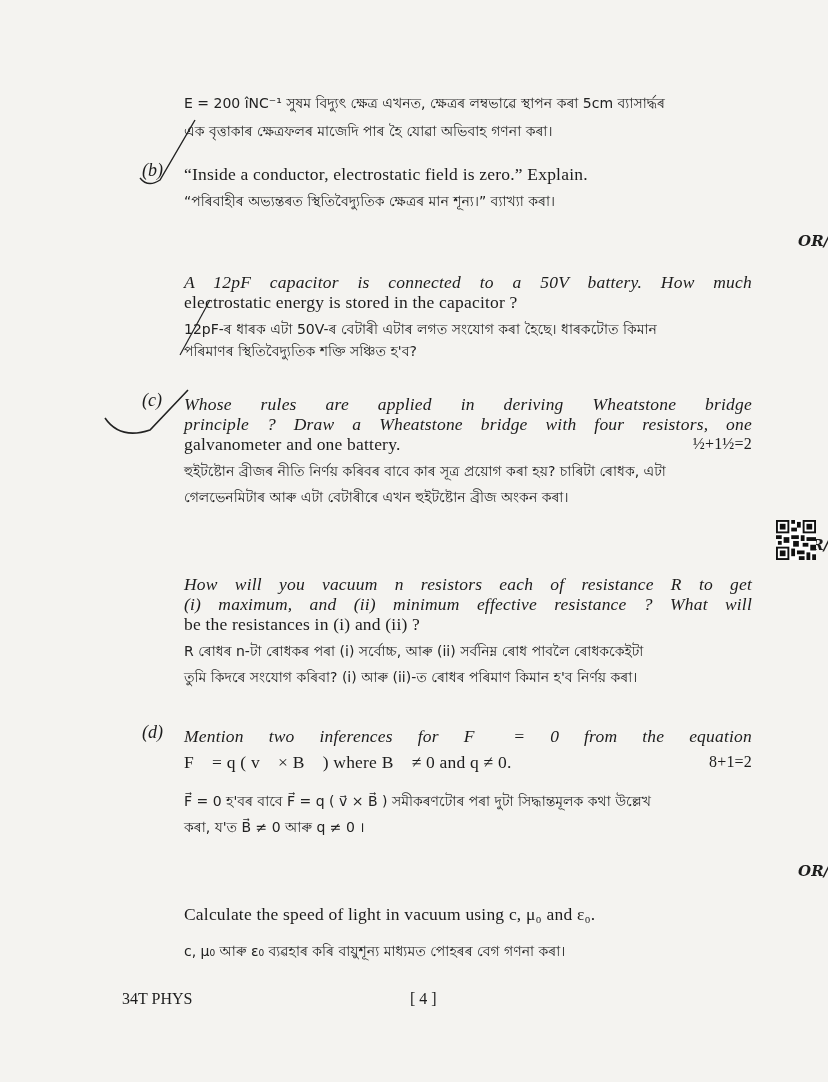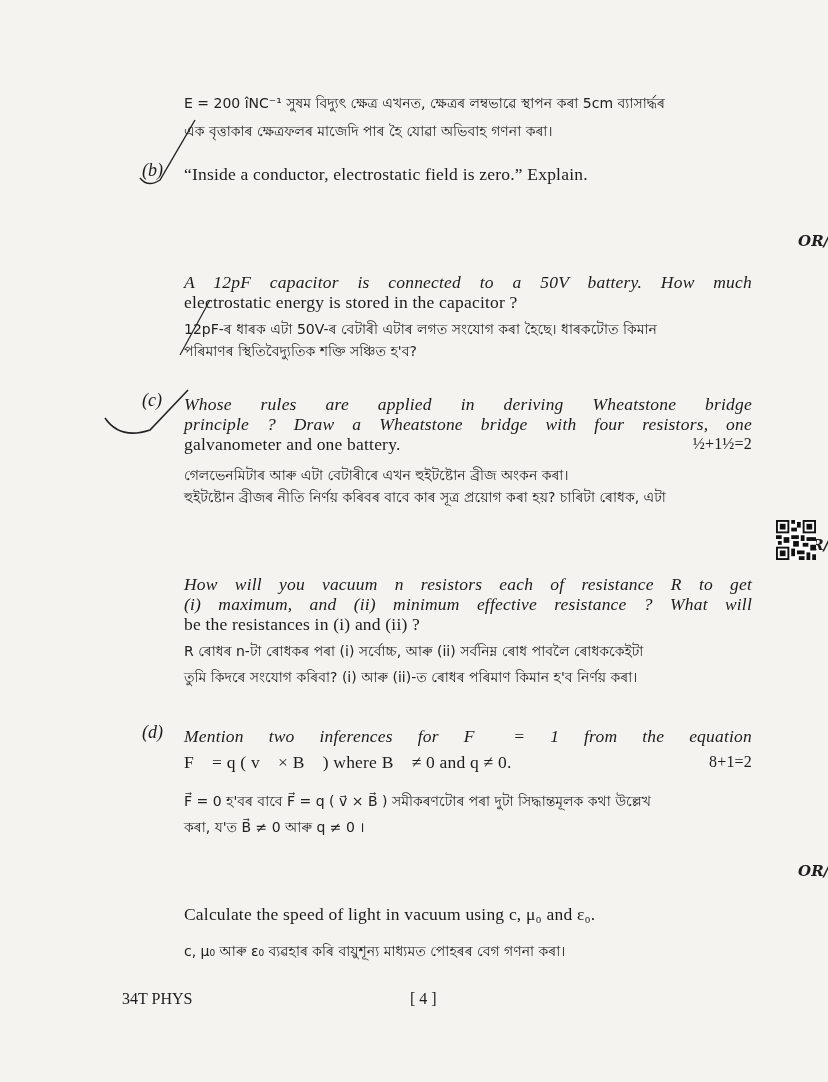--- a/index.html
+++ b/index.html
@@ -28,20 +28,21 @@
 
 <div class="page">
 
   <div class="blk as" style="top:92px;">
     <div>E = 200 îNC⁻¹ সুষম বিদ্যুৎ ক্ষেত্ৰ এখনত, ক্ষেত্ৰৰ লম্বভাৱে স্থাপন কৰা 5cm ব্যাসাৰ্দ্ধৰ</div>
     <div style="margin-top:6px;">এক বৃত্তাকাৰ ক্ষেত্ৰফলৰ মাজেদি পাৰ হৈ যোৱা অভিবাহ গণনা কৰা।</div>
   </div>
 
   <div class="label" style="top:160px;">(b)</div>
   <div class="blk en" style="top:164px;">“Inside a conductor, electrostatic field is zero.” Explain.</div>
+  <div class="blk as" style="top:190px;">“পৰিবাহীৰ অভ্যন্তৰত স্থিতিবৈদ্যুতিক ক্ষেত্ৰৰ মান শূন্য।” ব্যাখ্যা কৰা।</div>
 
   <div class="or" style="top:232px;">
     <span>OR/</span>
     <span class="as-or">অথবা</span>
   </div>
 
   <div class="blk en" style="top:272px;">
     <div class="just">A 12pF capacitor is connected to a 50V battery. How much</div>
     <div>electrostatic energy is stored in the capacitor ?</div>
   </div>
@@ -53,42 +54,42 @@
   <div class="label" style="top:390px;">(c)</div>
   <div class="blk en" style="top:394px;">
     <div class="just">Whose rules are applied in deriving Wheatstone bridge</div>
     <div class="just">principle ? Draw a Wheatstone bridge with four resistors, one</div>
     <div>
       <span>galvanometer and one battery.</span>
       <span class="marks">½+1½=2</span>
     </div>
   </div>
   <div class="blk as" style="top:460px;">
+    <div>হুইটষ্টোন ব্ৰীজৰ নীতি নিৰ্ণয় কৰিবৰ বাবে কাৰ সূত্ৰ প্ৰয়োগ কৰা হয়? চাৰিটা ৰোধক, এটা</div>
     <div style="margin-top:4px;">গেলভেনমিটাৰ আৰু এটা বেটাৰীৰে এখন হুইটষ্টোন ব্ৰীজ অংকন কৰা।</div>
-    <div>হুইটষ্টোন ব্ৰীজৰ নীতি নিৰ্ণয় কৰিবৰ বাবে কাৰ সূত্ৰ প্ৰয়োগ কৰা হয়? চাৰিটা ৰোধক, এটা</div>
   </div>
 
   <div class="or" style="top:536px;">
     <span>OR/</span>
     <span class="as-or">অথবা</span>
   </div>
 
   <div class="blk en" style="top:574px;">
     <div class="just">How will you vacuum n resistors each of resistance R to get</div>
     <div class="just">(i) maximum, and (ii) minimum effective resistance ? What will</div>
     <div>be the resistances in (i) and (ii) ?</div>
   </div>
   <div class="blk as" style="top:640px;">
     <div>R ৰোধৰ n-টা ৰোধকৰ পৰা (i) সৰ্বোচ্চ, আৰু (ii) সৰ্বনিম্ন ৰোধ পাবলৈ ৰোধককেইটা</div>
     <div style="margin-top:4px;">তুমি কিদৰে সংযোগ কৰিবা? (i) আৰু (ii)-ত ৰোধৰ পৰিমাণ কিমান হ'ব নিৰ্ণয় কৰা।</div>
   </div>
 
   <div class="label" style="top:722px;">(d)</div>
   <div class="blk en" style="top:726px;">
-    <div class="just">Mention two inferences for F⃗ = 1 from the equation</div>
+    <div class="just">Mention two inferences for F⃗ = 0 from the equation</div>
     <div style="margin-top:6px;">
       <span>F⃗ = q ( v⃗ × B⃗ ) where B⃗ ≠ 0 and q ≠ 0.</span>
       <span class="marks">8+1=2</span>
     </div>
   </div>
   <div class="blk as" style="top:790px;">
     <div>F⃗ = 0 হ'বৰ বাবে F⃗ = q ( v⃗ × B⃗ ) সমীকৰণটোৰ পৰা দুটা সিদ্ধান্তমূলক কথা উল্লেখ</div>
     <div style="margin-top:4px;">কৰা, য'ত B⃗ ≠ 0 আৰু q ≠ 0 ।</div>
   </div>
 

